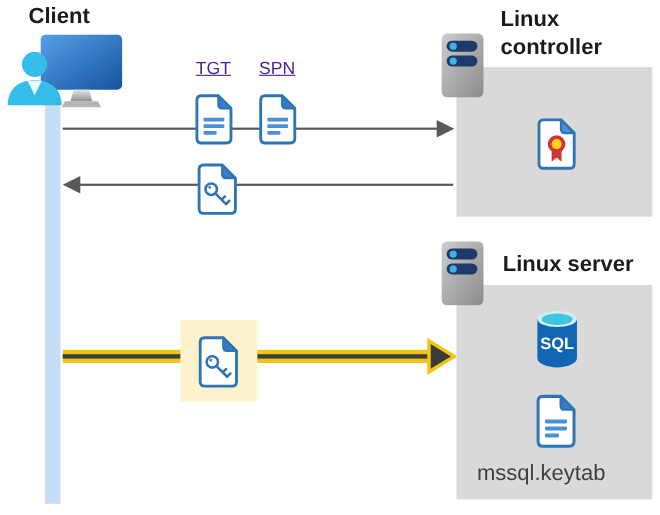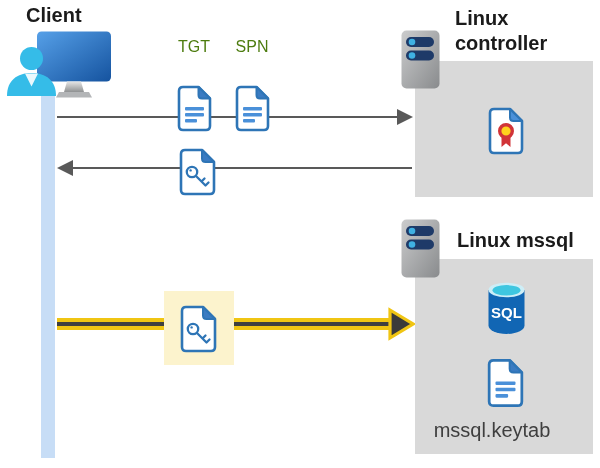--- a/index.html
+++ b/index.html
@@ -7,21 +7,21 @@
     position:relative;width:600px;height:468px;background:#fff;overflow:hidden;
     font-family:"Liberation Sans", sans-serif;
     border-radius:20px;
   }
   .abs{position:absolute;}
   
   .heading{font-weight:bold;font-size:20px;color:#1b1b1b;line-height:25px;}
   .client-label{left:26px;top:3px;}
   .dc-heading{left:455px;top:6px;width:140px;}
   .linux-heading{left:457px;top:228px;width:140px;}
-  .ticket-label{font-size:16px;color:#4d7c0f;width:40px;text-align:center;top:38px;}
+  .ticket-label{font-size:16px;color:#4c1d95;width:40px;text-align:center;top:54px;text-decoration:underline;}
   .tgt-label{left:174px;}
   .spn-label{left:232px;}
   .keytab-label{left:415px;top:419px;width:154px;text-align:center;font-size:20px;color:#3f3f3f;}
   
   .lifeline{left:41px;top:92px;width:14px;height:366px;background:#c7ddf6;}
   
   .gray-box{background:#d9d9d9;}
   .dc-box{left:415px;top:61px;width:178px;height:136px;}
   .linux-box{left:415px;top:259px;width:178px;height:195px;}
   
@@ -144,21 +144,21 @@
     </svg>
   <div class="abs heading dc-heading">Linux controller</div>
   <svg class="abs cert-icon">
       <use href="#sym-cert"></use>
     </svg>
 
   <div class="abs gray-box linux-box"></div>
   <svg class="abs linux-server-icon">
       <use href="#sym-server"></use>
     </svg>
-  <div class="abs heading linux-heading">Linux mssql</div>
+  <div class="abs heading linux-heading">Linux server</div>
   <svg class="abs sql-icon" viewBox="0 0 41 54">
     <path d="M2.5 9 V44.5 C2.5 49.2 10.5 53 20.5 53 C30.5 53 38.5 49.2 38.5 44.5 V9 Z" fill="#1166b4"></path>
     <ellipse cx="20.5" cy="9" rx="18" ry="7.3" fill="#cdeef7"></ellipse>
     <ellipse cx="20.5" cy="9.3" rx="14" ry="5.2" fill="#3ec6e0"></ellipse>
     <text x="20.5" y="36.5" text-anchor="middle" font-size="15" font-weight="bold" fill="#ffffff">SQL</text>
   </svg>
   <svg class="abs keytab-doc">
       <use href="#sym-doc"></use>
     </svg>
   <div class="abs keytab-label">mssql.keytab</div>

